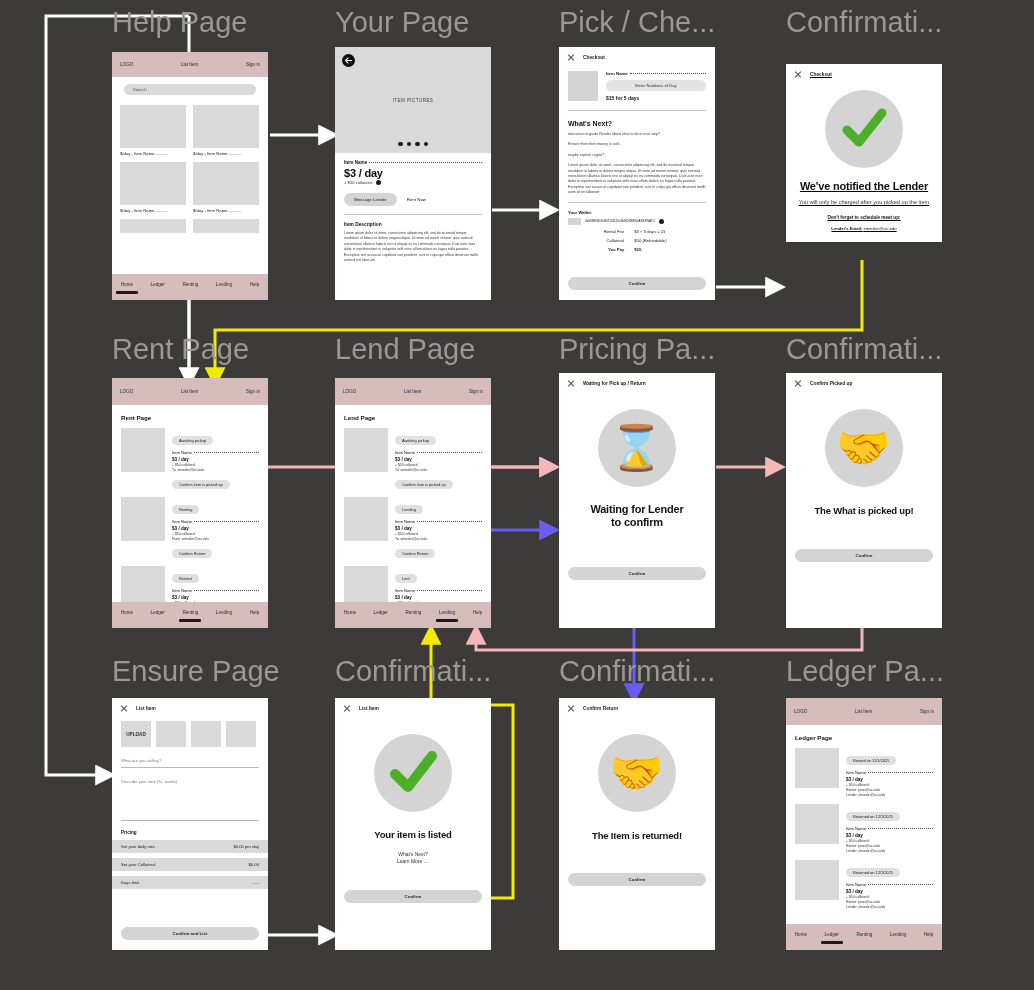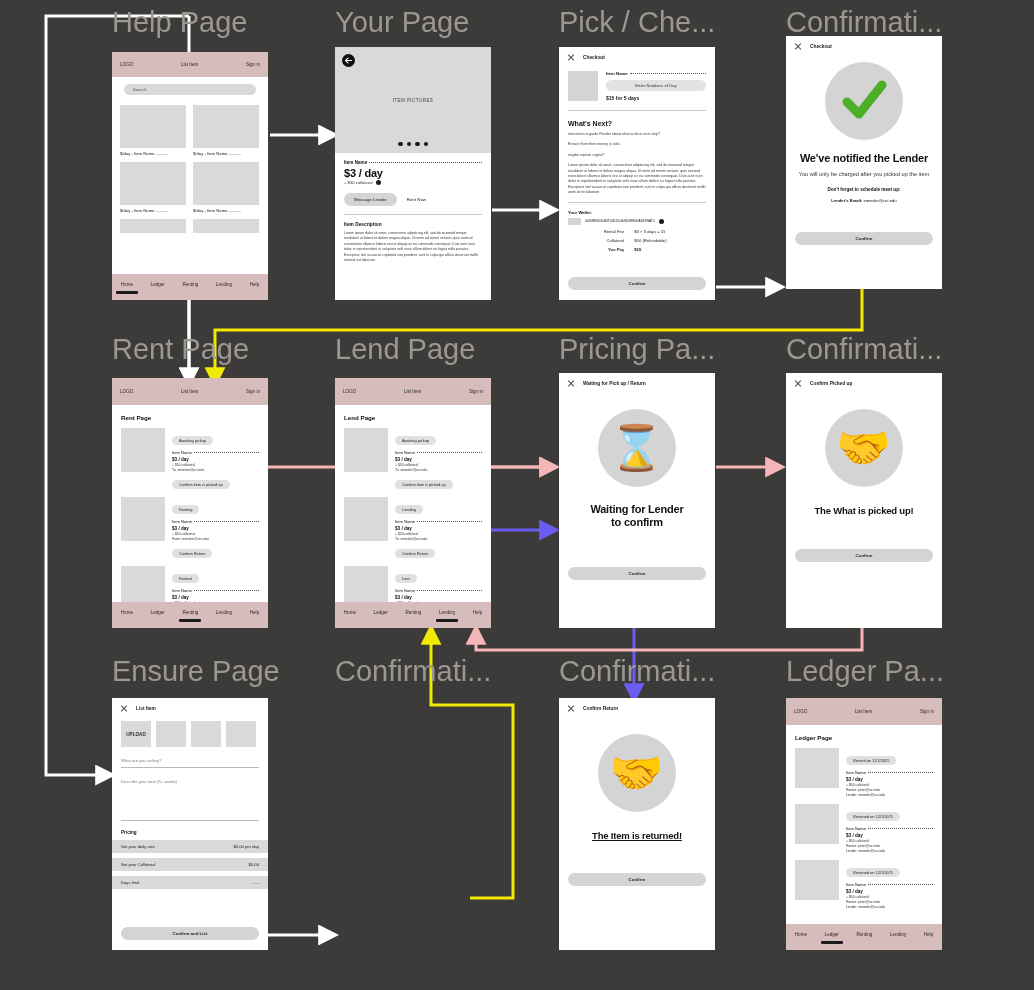--- a/index.html
+++ b/index.html
@@ -360,21 +360,21 @@
         <div class="v">$50 (Refundable)</div>
       </div>
       <div class="fee-line bold">
         <div class="k">You Pay</div>
         <div class="v">$65</div>
       </div>
     </div>
     <div class="confirm-bar" style="bottom:10px;">Confirm</div>
   </div>
 
-  <div class="phone" style="left:786px;top:36px;width:156px;height:253px;">
+  <div class="phone" style="left:786px;top:64px;width:156px;height:178px;text-decoration:underline;">
     <div class="modal-head">
       <div class="x-icon"></div>
       <div class="modal-title">Checkout</div>
     </div>
     <div class="circle-big" style="margin-top:12px;">
       <svg width="56" height="56" viewBox="0 0 56 56">
           <path d="M11,29 L23,41 L46,12" stroke="#4caf27" stroke-width="9" fill="none" stroke-linecap="round" stroke-linejoin="round"></path>
         </svg>
     </div>
     <div class="success-title">We've notified the Lender</div>
@@ -588,30 +588,45 @@
       <span>Set your Collateral</span>
       <span>$0.00</span>
     </div>
     <div class="price-row">
       <span>Days limit</span>
       <span>......</span>
     </div>
     <div class="confirm-bar" style="bottom:10px;">Confirm and List</div>
   </div>
 
+  <div class="phone" style="left:335px;top:698px;width:156px;height:252px;">
+    <div class="modal-head">
+      <div class="x-icon"></div>
+      <div class="modal-title">List Item</div>
+    </div>
+    <div class="circle-big" style="margin-top:22px;">
+      <svg width="58" height="58" viewBox="0 0 58 58">
+          <path d="M11,30 L24,43 L48,12" stroke="#4caf27" stroke-width="10" fill="none" stroke-linecap="round" stroke-linejoin="round"></path>
+        </svg>
+    </div>
+    <div class="success-title sm" style="margin-top:17px;">Your item is listed</div>
+    <div class="success-sub" style="font-size:5px;margin-top:11px;">What's Next?</div>
+    <div class="success-sub" style="font-size:5px;margin-top:0;">Learn More ....</div>
+    <div class="confirm-bar" style="top:192px;">Confirm</div>
+  </div>
 
   <div class="phone" style="left:559px;top:698px;width:156px;height:252px;">
     <div class="modal-head">
       <div class="x-icon"></div>
       <div class="modal-title">Confirm Return</div>
     </div>
     <div class="circle-big" style="margin-top:22px;">
       <span class="emoji">🤝</span>
     </div>
-    <div class="success-title sm" style="margin-top:18px;text-decoration:underline;">The Item is returned!</div>
+    <div class="success-title sm" style="margin-top:18px;">The Item is returned!</div>
     <div class="confirm-bar" style="top:175px;">Confirm</div>
   </div>
 
   <div class="phone" style="left:786px;top:698px;width:156px;height:252px;">
     <div class="pink-bar" style="height:27px;">
       <span>LOGO</span>
       <span>List Item</span>
       <span>Sign in</span>
     </div>
     <div class="page-h">Ledger Page</div>

